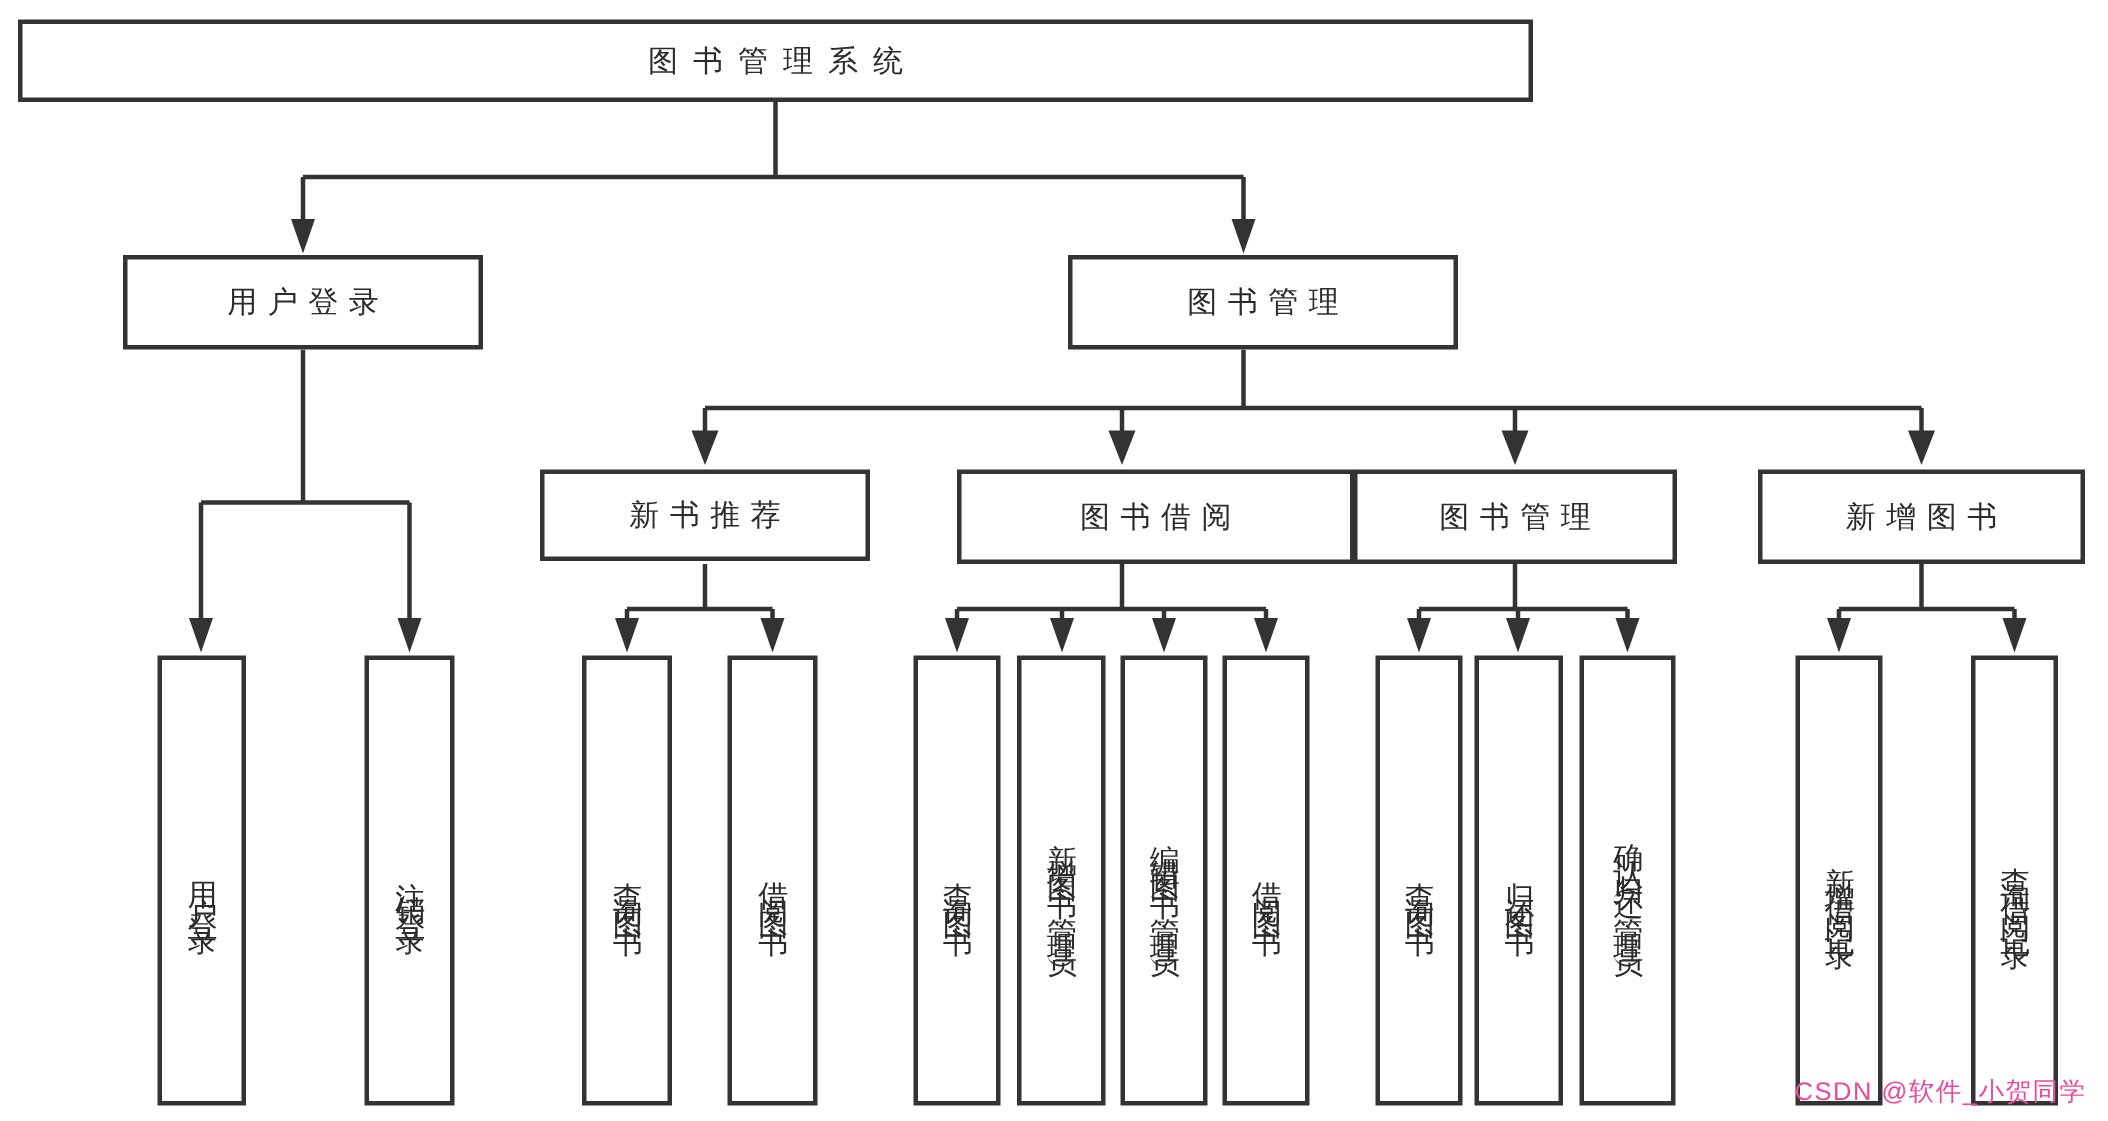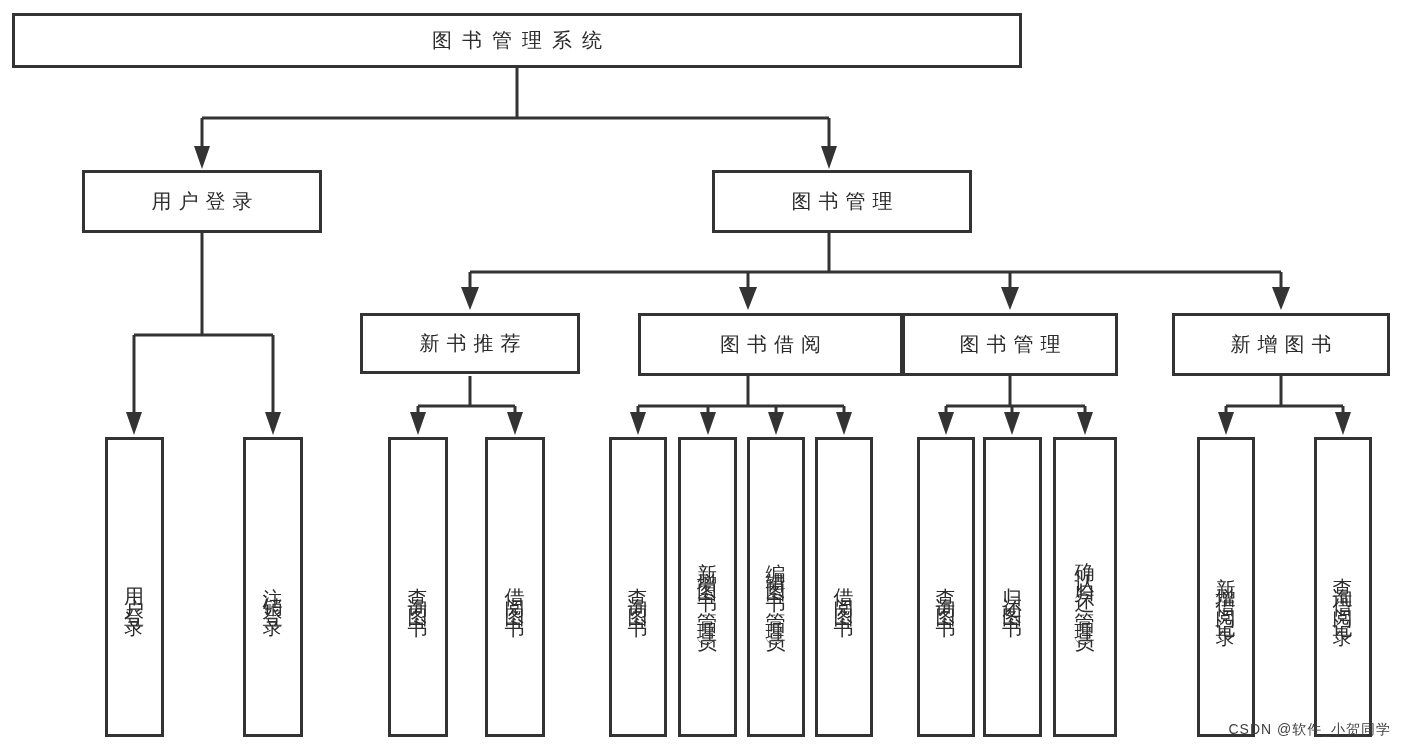--- a/index.html
+++ b/index.html
@@ -23,21 +23,21 @@
   .h .lbl { letter-spacing:7px; padding-left:7px; white-space:nowrap; }
   .title .lbl { letter-spacing:10px; padding-left:10px; }
   .v .lbl {
     writing-mode:vertical-rl; text-orientation:mixed;
     font-size:20px; line-height:1;
     letter-spacing:10px; padding-top:10px;
     white-space:nowrap;
   }
   .watermark {
     position:absolute; right:14px; bottom:8px;
-    font-size:14px; color:#404040; letter-spacing:1px;
+    font-size:17px; color:#ec4899; letter-spacing:1px;
     z-index:5; white-space:nowrap;
   }
 </style>
 </head>
 <body>
 
 <div class="canvas">
 
   <svg class="connectors" viewBox="0 0 1405 747" xmlns="http://www.w3.org/2000/svg">
 

